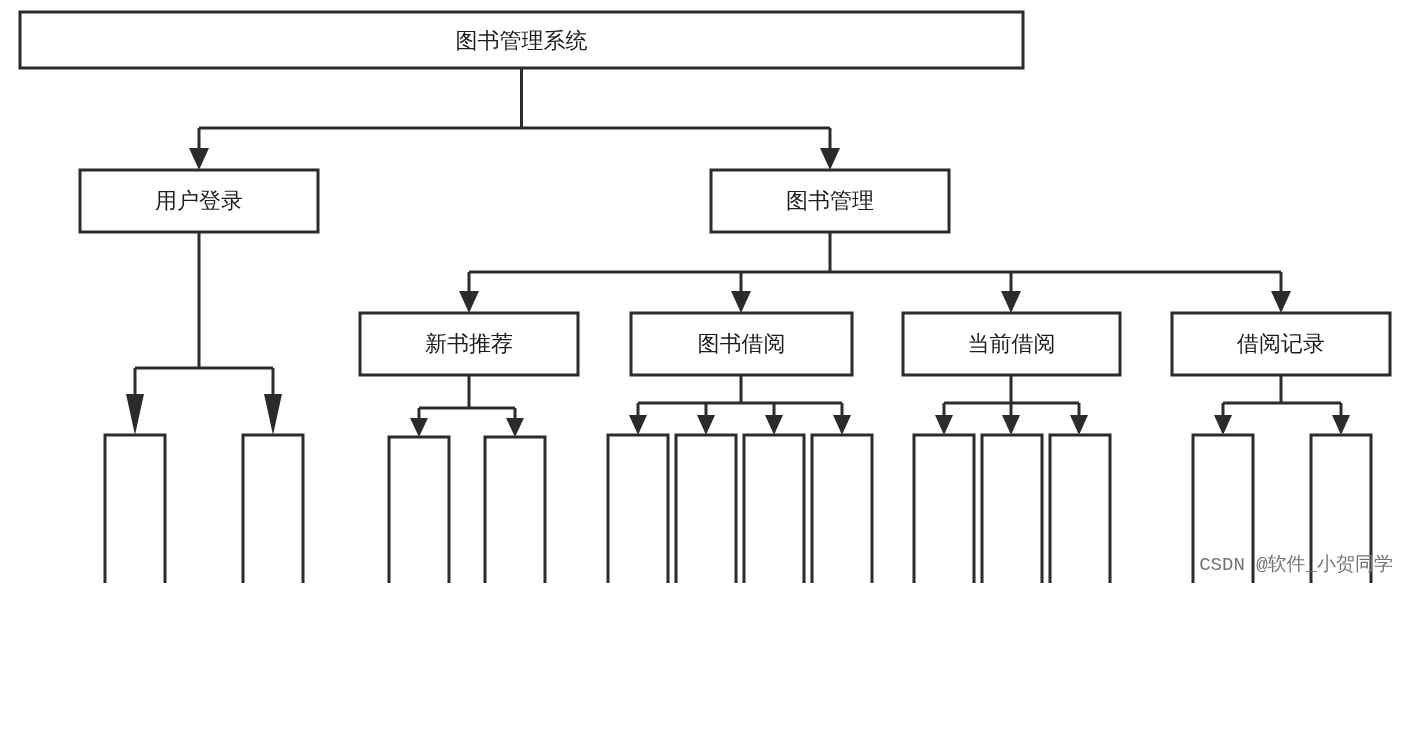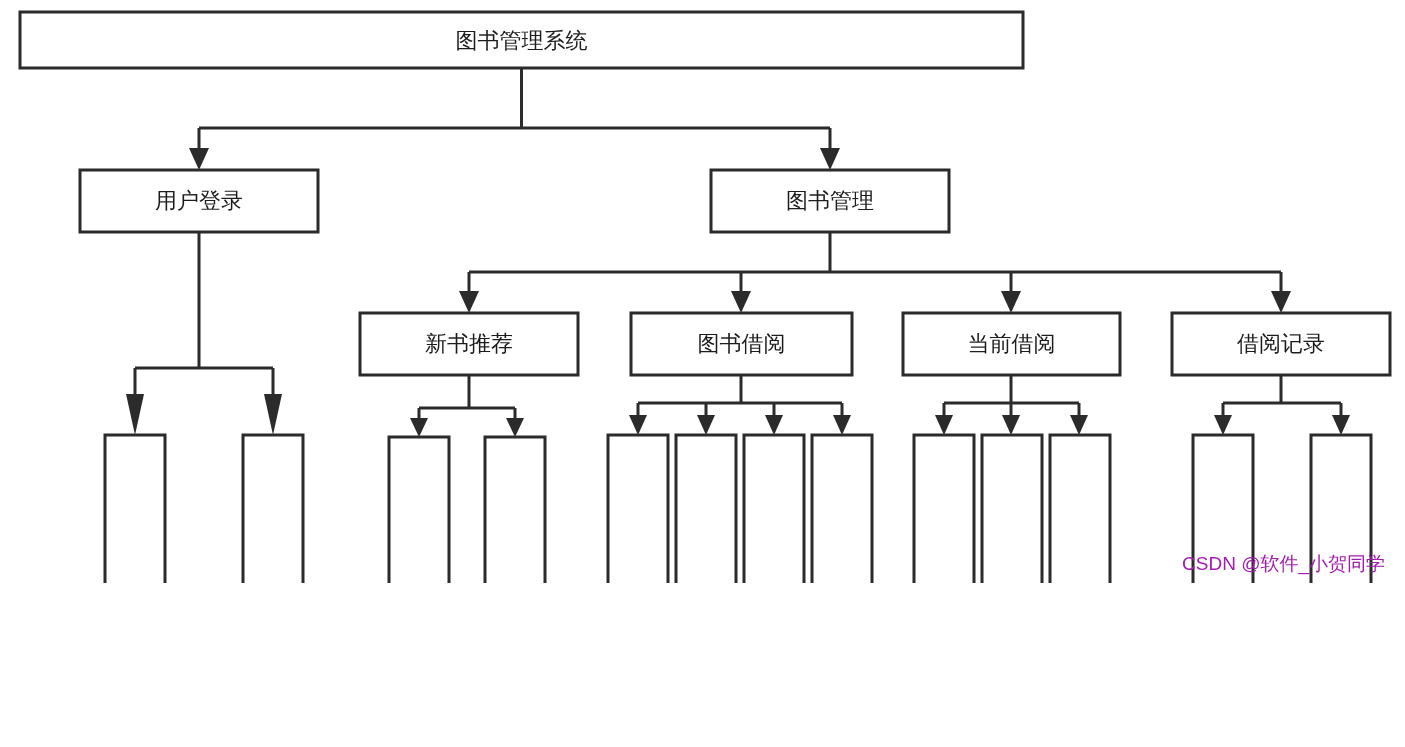--- a/index.html
+++ b/index.html
@@ -58,25 +58,25 @@
     color: #1c1c1c;
     letter-spacing: 1px;
     display: flex;
     align-items: center;
     justify-content: center;
     white-space: nowrap;
     user-select: none;
   }
   #watermark {
     position: absolute;
-    right: 20px;
+    right: 12px;
     bottom: 6px;
-    font-family: Liberation Sans, sans-serif;
+    font-family: Liberation Mono, monospace;
     font-size: 19px;
-    color: #a21caf;
+    color: #737373;
     white-space: nowrap;
     pointer-events: none;
   }
 </style>
 </head>
 <body>
 
 <div id="diagram-root">
 
   <svg id="flow" viewBox="0 0 1405 747">

